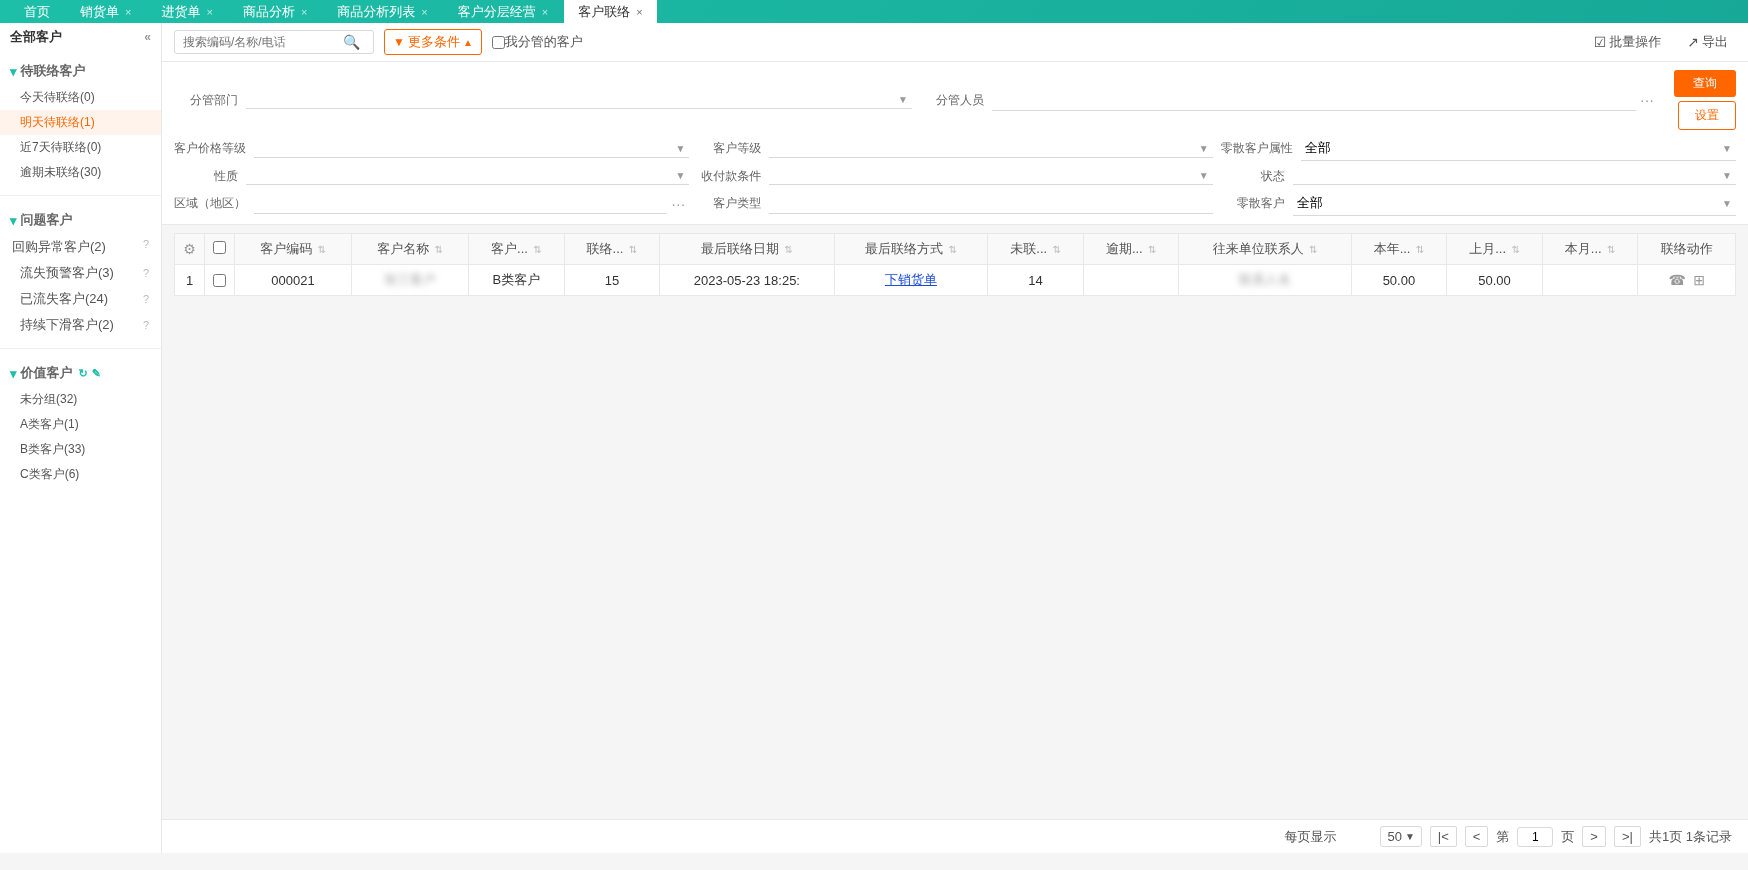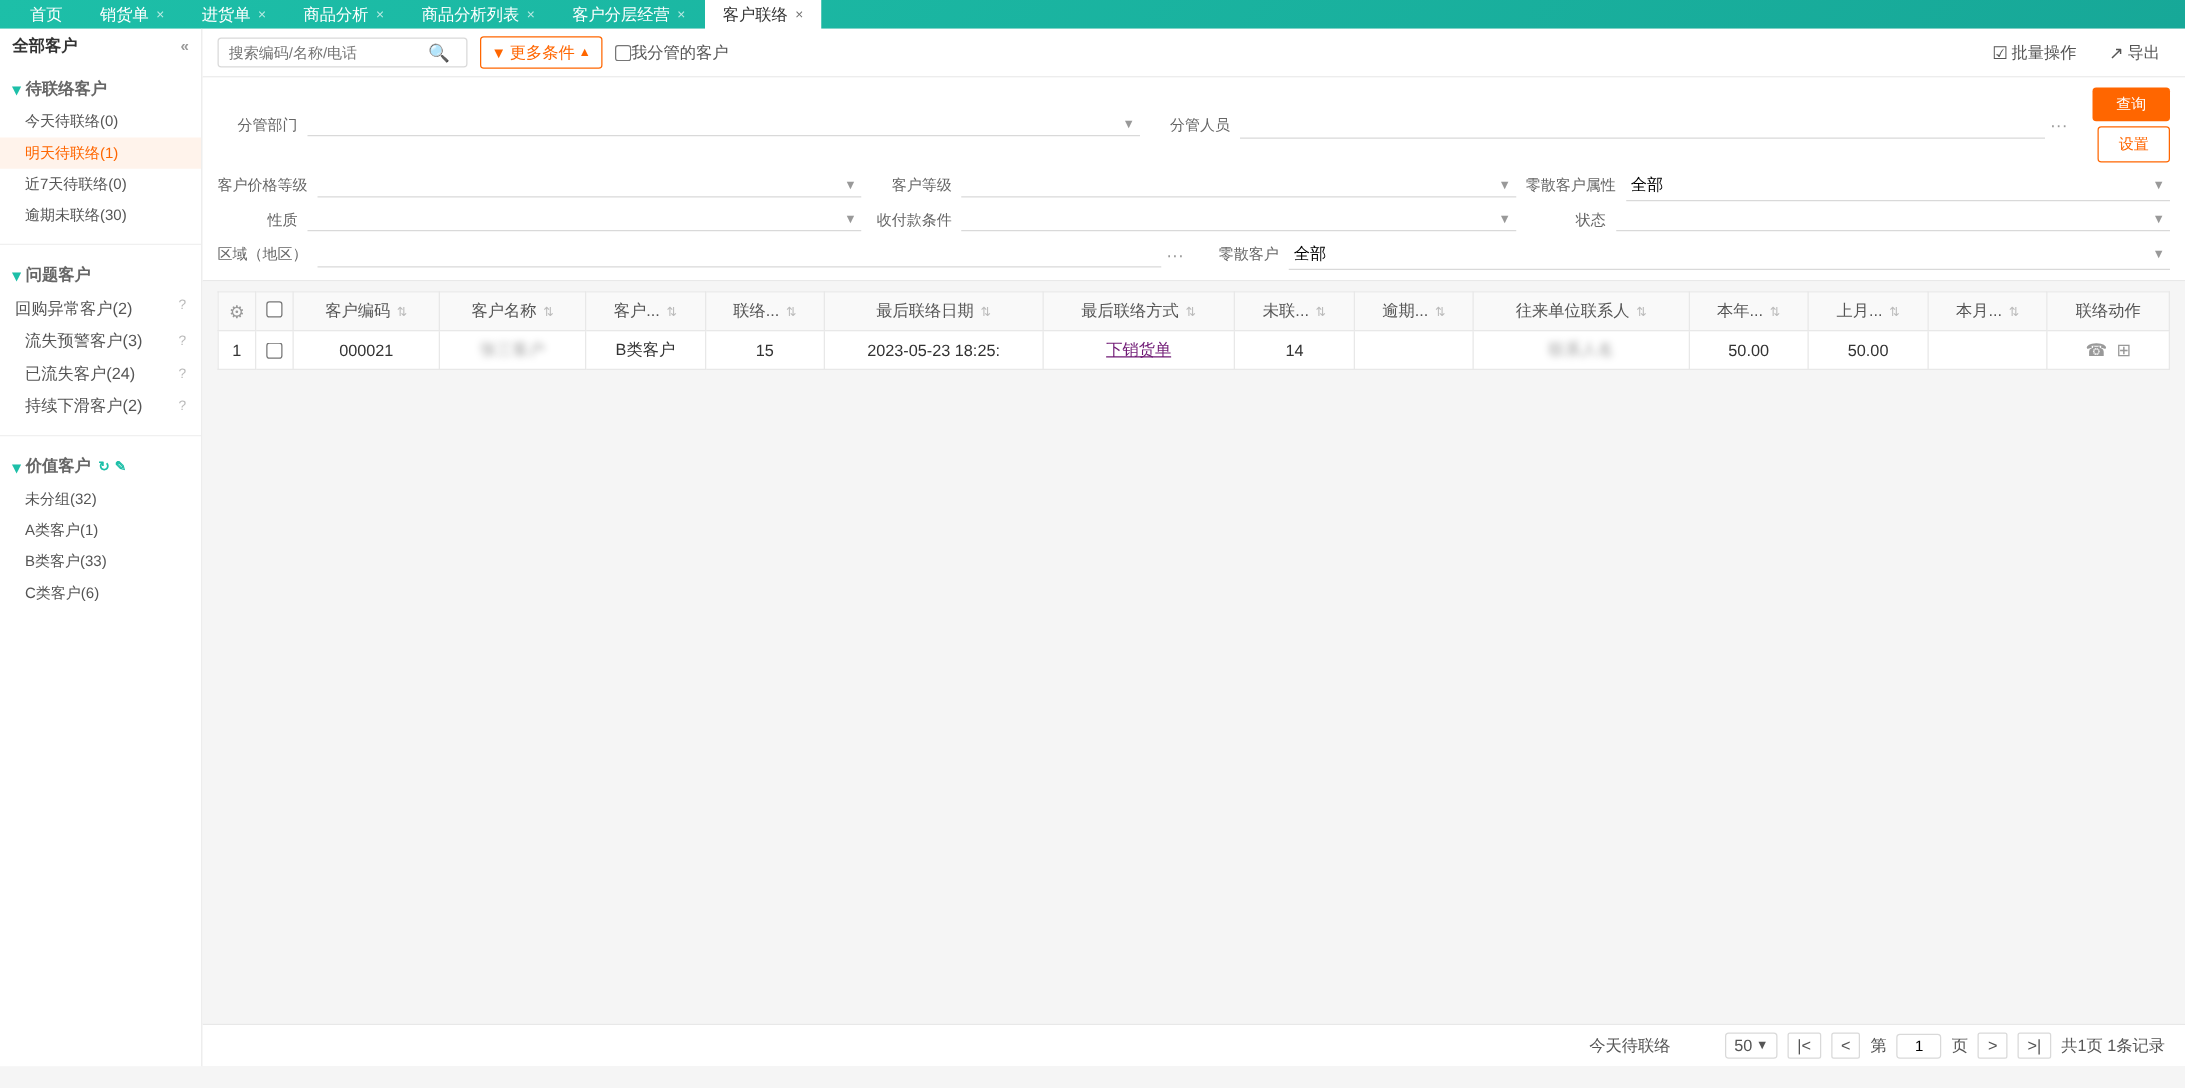--- a/index.html
+++ b/index.html
@@ -147,21 +147,21 @@
       background: #f9f9f9; border: 1px solid #e8e8e8;
       padding: 6px 8px; font-size: 12px; color: #555; font-weight: normal;
       white-space: nowrap; text-align: center;
     }
     .data-table td {
       border: 1px solid #e8e8e8; padding: 6px 8px;
       font-size: 12px; color: #333; text-align: center;
     }
     .col-settings { width: 30px; }
     .col-check { width: 30px; }
-    .link-text { color: #701a75; cursor: pointer; text-decoration: underline; }
+    .link-text { color: #1d4ed8; cursor: pointer; text-decoration: underline; }
     .action-icon { color: #999; cursor: pointer; font-size: 14px; margin: 0 2px; }
     .sort-icon { color: #bbb; font-size: 10px; margin-left: 2px; }
     .blurred { color: transparent; text-shadow: 0 0 6px rgba(0,0,0,0.4); user-select: none; }
 
     
     .pagination {
       display: flex; align-items: center; justify-content: flex-end;
       padding: 6px 16px; background: #fff; border-top: 1px solid #e8e8e8;
       gap: 8px; font-size: 12px; color: #555;
     }
@@ -376,20 +376,24 @@
         </div>
       </div>
 
       <div class="filter-row" style="margin-bottom:0;">
         <div class="filter-field">
           <span class="filter-label">区域（地区）</span>
           <input class="filter-input filter-full" type="text" style="">
           <span class="filter-dots">···</span>
         </div>
         <div class="filter-field">
+          <span class="filter-label">客户类型</span>
+          <input class="filter-input filter-full" type="text" style="">
+        </div>
+        <div class="filter-field">
           <span class="filter-label">零散客户</span>
           <div class="filter-select filter-full">
             <span>全部</span>
             <span class="arrow">▼</span>
           </div>
         </div>
       </div>
     </div>
 
     <div class="table-area">
@@ -504,21 +508,21 @@
             <td>
               <span class="action-icon" title="联络">☎</span>
               <span class="action-icon" title="更多">⊞</span>
             </td>
           </tr>
         </tbody>
       </table>
     </div>
 
     <div class="pagination">
-      <span>今天待联络</span>
+      <span>每页显示</span>
       <div class="page-size-select">
         <span>50</span>
         <span style="font-size:10px;">▼</span>
       </div>
       <button class="page-btn">|&lt;</button>
       <button class="page-btn">&lt;</button>
       <span>第</span>
       <input class="page-input" type="text" value="1" style="">
       <span>页</span>
       <button class="page-btn">&gt;</button>

